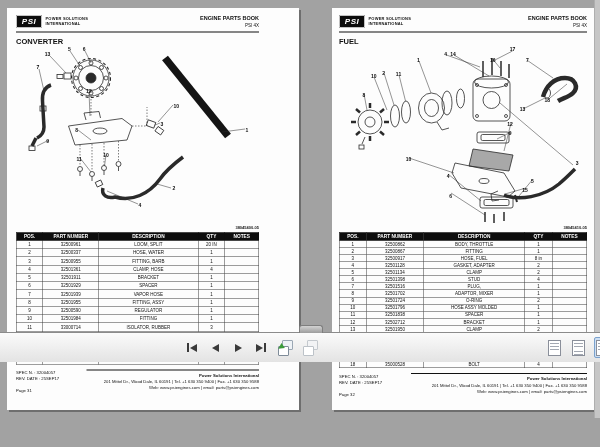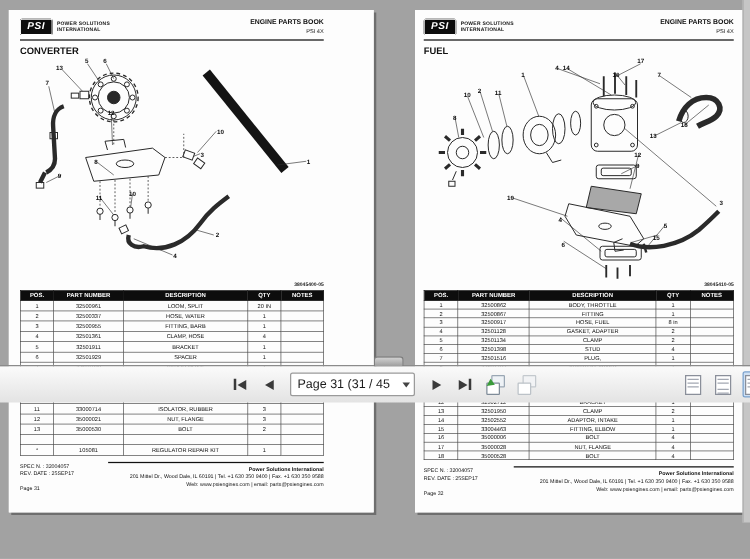--- a/index.html
+++ b/index.html
@@ -1,17 +1,17 @@
 <!DOCTYPE html>
 <html><head>
 <meta charset="utf-8">
 <style>
   html,body{margin:0;padding:0;width:600px;height:447px;overflow:hidden;
     font-family:"Liberation Sans", sans-serif; background:#a2a2a2;}
-  .viewer{position:relative;width:600px;height:322px;}
+  .viewer{position:relative;width:600px;height:362px;}
 
   
   .page{position:absolute;background:#fdfdfd;box-shadow:2px 2px 0 #6e6e6e;overflow:hidden;}
   .page-left{left:7px;top:8px;width:292px;height:402px;}
   .page-right{left:332px;top:8px;width:263px;height:402px;}
   .page-inner{height:804px;transform:scale(.5);transform-origin:0 0;background:#fdfdfd;color:#111;}
   .pg-content{padding:14px var(--mr) 0 var(--ml);}
 
   .pg-header{display:flex;align-items:flex-start;}
   .psi-logo{width:52px;height:26px;background:#0c0c0c;border-radius:3px;
@@ -608,24 +608,20 @@
     <div class="toolbar-tab"></div>
 
     <div class="nav-cluster">
       <button class="tb-btn">
           <span class="bar"></span>
           <span class="tri-l"></span>
         </button>
       <button class="tb-btn">
           <span class="tri-l"></span>
         </button>
-      <div class="page-combo">
-        <span class="combo-text">Page 31 (31 / 45</span>
-        <span class="combo-caret"></span>
-      </div>
       <button class="tb-btn">
           <span class="tri-r"></span>
         </button>
       <button class="tb-btn">
           <span class="tri-r"></span>
           <span class="bar"></span>
         </button>
       <button class="tb-btn view-hist">
         <span class="ph-back"></span>
           <span class="ph-front"></span>

